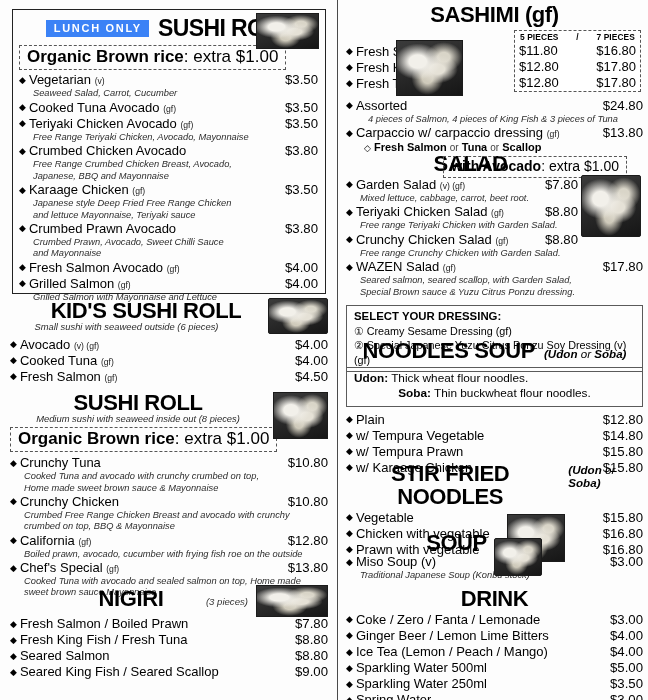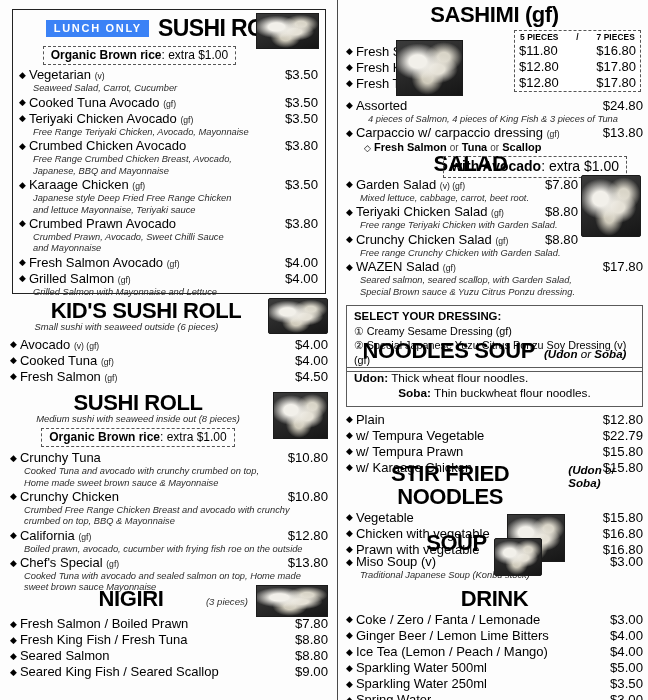--- a/index.html
+++ b/index.html
@@ -46,21 +46,21 @@
     font-style: italic;
     font-size: 9.3px;
     color: #2d2d2d;
     line-height: 1.22;
     padding-left: 14px;
   }
   .dashbox {
     border: 1px dashed #555;
     display: inline-block;
     padding: 1px 7px 2px;
-    font-size: 12px;
+    font-size: 17px;
     line-height: 1.2;
     white-space: nowrap;
   }
   .dashbox b { font-weight: bold; }
   .solidbox {
     border: 1px solid #5a5a5a;
     padding: 3px 7px 4px;
     line-height: 1.3;
   }
   .center { text-align: center; }
@@ -416,21 +416,21 @@
           <div class="row">
             <span class="bul">◆</span>
             <span class="nm">Plain</span>
             <span class="sp"></span>
             <span class="pr" style="min-width:62px">$12.80</span>
           </div>
           <div class="row">
             <span class="bul">◆</span>
             <span class="nm">w/ Tempura Vegetable</span>
             <span class="sp"></span>
-            <span class="pr" style="min-width:62px">$22.79</span>
+            <span class="pr" style="min-width:62px">$14.80</span>
           </div>
           <div class="row">
             <span class="bul">◆</span>
             <span class="nm">w/ Tempura Prawn</span>
             <span class="sp"></span>
             <span class="pr" style="min-width:62px">$15.80</span>
           </div>
           <div class="row">
             <span class="bul">◆</span>
             <span class="nm">w/ Karaage Chicken</span>

